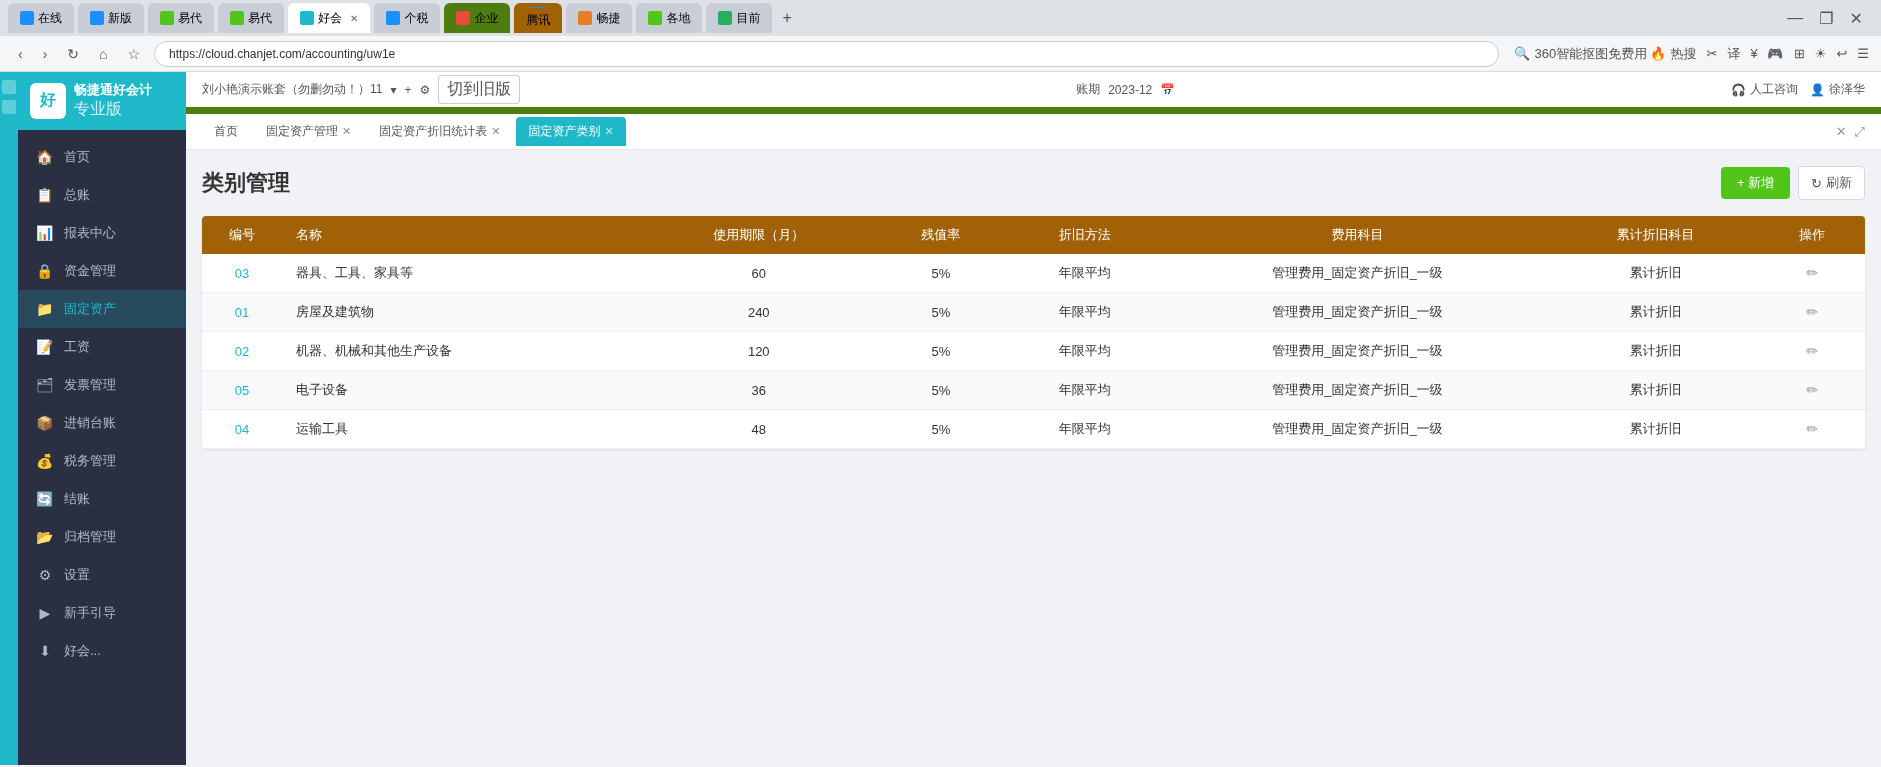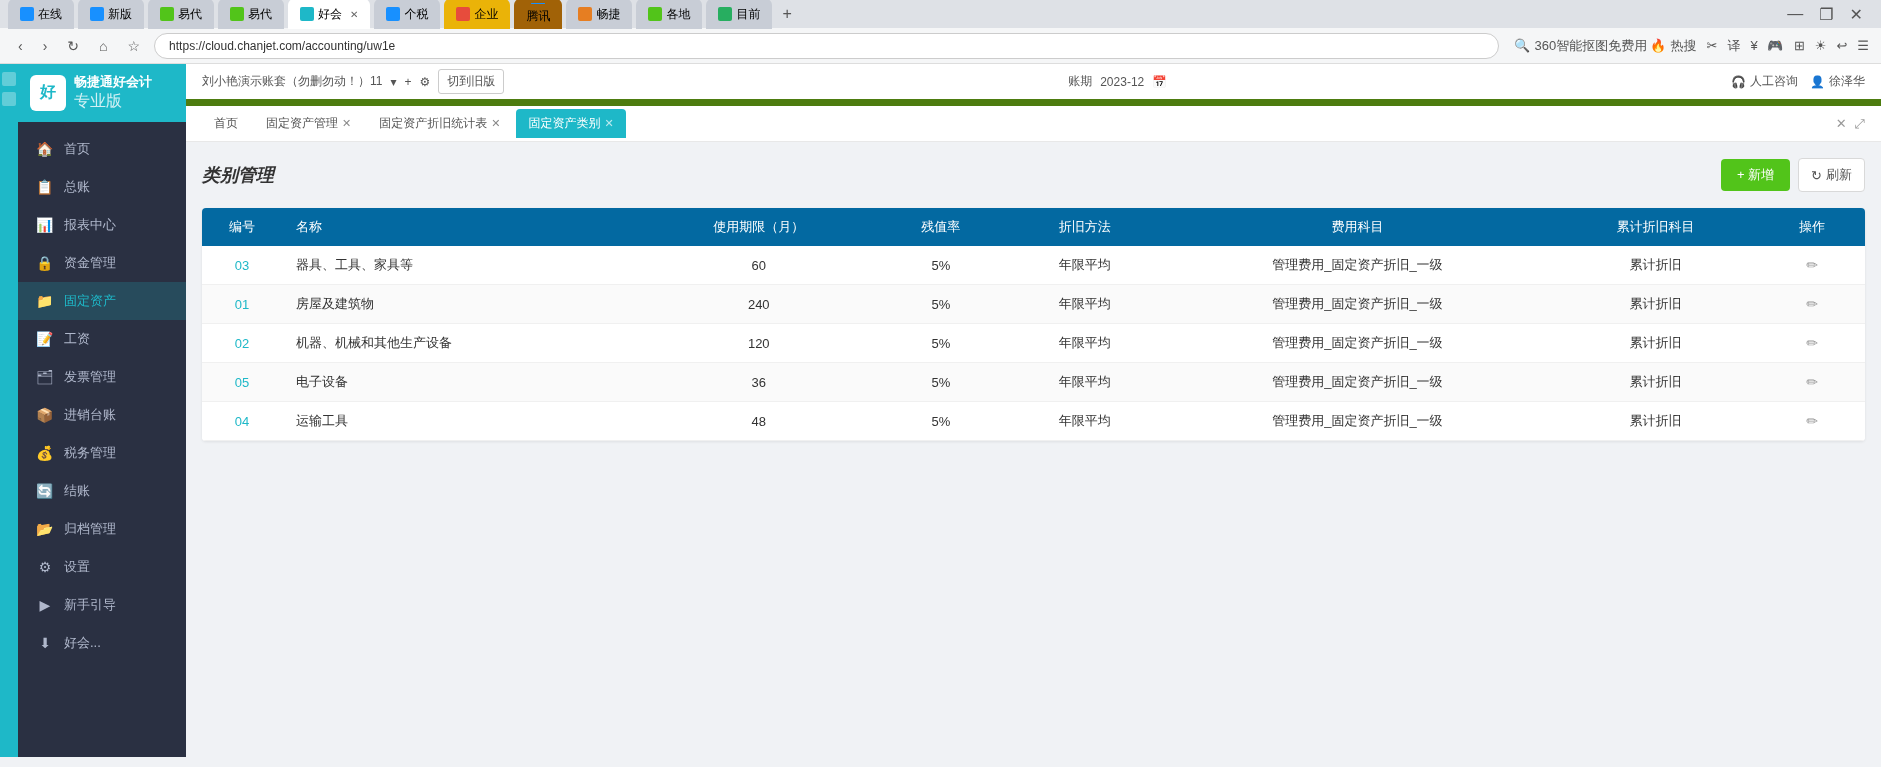--- a/index.html
+++ b/index.html
@@ -1,19 +1,19 @@
 <!DOCTYPE html>
 <html><head>
   <meta charset="utf-8">
   <style>
     * { box-sizing: border-box; margin: 0; padding: 0; }
     body { font-family: 'Microsoft YaHei', Arial, sans-serif; font-size: 13px; background: #f0f2f5; overflow: hidden; }
 
     
-    .browser-chrome { background: #dee1e6; height: 28px; display: flex; align-items: center; padding: 0 8px; gap: 4px; }
+    .browser-chrome { background: #dee1e6; height: 36px; display: flex; align-items: center; padding: 0 8px; gap: 4px; }
     .browser-tab { display: flex; align-items: center; background: #fff; border-radius: 6px 6px 0 0; padding: 4px 12px; font-size: 12px; gap: 4px; height: 30px; white-space: nowrap; }
     .browser-tab.active { background: #fff; }
     .browser-tab:not(.active) { background: #c8cdd6; }
     .tab-favicon { width: 14px; height: 14px; border-radius: 2px; display: inline-block; }
     .tab-close { font-size: 10px; color: #666; cursor: pointer; margin-left: 4px; }
     .tab-add { background: none; border: none; font-size: 16px; color: #555; cursor: pointer; padding: 0 6px; }
 
     
     .address-bar { background: #f5f6f7; height: 36px; display: flex; align-items: center; padding: 0 12px; gap: 8px; border-bottom: 1px solid #ddd; }
     .nav-btn { background: none; border: none; font-size: 14px; color: #555; cursor: pointer; padding: 2px 6px; }
@@ -40,43 +40,43 @@
     .left-edge { width: 18px; background: #1eb8c8; display: flex; flex-direction: column; align-items: center; padding: 8px 0; gap: 6px; }
     .edge-icon { width: 14px; height: 14px; background: rgba(255,255,255,0.3); border-radius: 2px; cursor: pointer; }
 
     
     .main-content { flex: 1; display: flex; flex-direction: column; background: #f0f2f5; overflow: hidden; }
 
     
     .top-bar { background: #fff; border-bottom: 7px solid #4d7c0f; padding: 0 16px; display: flex; align-items: center; justify-content: space-between; height: 42px; }
     .user-info { display: flex; align-items: center; gap: 8px; font-size: 12px; color: #555; }
     .period-info { display: flex; align-items: center; gap: 8px; font-size: 12px; color: #555; }
-    .switch-btn { border: 1px solid #ccc; border-radius: 3px; padding: 3px 8px; font-size: 12px; cursor: pointer; background: #fff; color: #555; }
+    .switch-btn { border: 1px solid #ccc; border-radius: 3px; padding: 3px 8px; font-size: 16px; cursor: pointer; background: #fff; color: #555; }
     .top-right { display: flex; align-items: center; gap: 12px; font-size: 12px; color: #555; }
     .service-btn { display: flex; align-items: center; gap: 4px; cursor: pointer; color: #555; }
 
     
     .page-tabs { background: #fff; border-bottom: 1px solid #e8e8e8; display: flex; align-items: center; padding: 0 16px; height: 36px; gap: 4px; }
     .page-tab { display: flex; align-items: center; gap: 4px; padding: 6px 12px; font-size: 12px; color: #555; cursor: pointer; border-radius: 4px 4px 0 0; white-space: nowrap; }
     .page-tab.active { background: #1eb8c8; color: #fff; }
     .page-tab-close { font-size: 11px; color: inherit; cursor: pointer; opacity: 0.7; }
 
     
     .content-area { flex: 1; padding: 16px; overflow-y: auto; }
 
     
     .page-header { display: flex; align-items: center; justify-content: space-between; margin-bottom: 16px; }
-    .page-title { font-size: 18px; font-weight: bold; color: #333; font-style: italic; }
+    .page-title { font-size: 22px; font-weight: bold; color: #333; }
     .header-actions { display: flex; align-items: center; gap: 8px; }
     .btn-add { background: #52c41a; color: #fff; border: none; border-radius: 4px; padding: 7px 16px; font-size: 13px; cursor: pointer; display: flex; align-items: center; gap: 4px; }
     .btn-refresh { background: #fff; color: #555; border: 1px solid #d9d9d9; border-radius: 4px; padding: 7px 12px; font-size: 13px; cursor: pointer; display: flex; align-items: center; gap: 4px; }
 
     
     .data-table { width: 100%; border-collapse: collapse; background: #fff; border-radius: 4px; overflow: hidden; box-shadow: 0 1px 3px rgba(0,0,0,0.08); }
-    .data-table thead tr { background: #0369a1; }
+    .data-table thead tr { background: #a16207; }
     .data-table thead th { color: #fff; padding: 10px 14px; font-size: 13px; font-weight: normal; text-align: center; white-space: nowrap; }
     .data-table thead th:first-child { width: 80px; }
     .data-table thead th:nth-child(2) { text-align: left; }
     .data-table tbody tr { border-bottom: 1px solid #f0f0f0; }
     .data-table tbody td { padding: 10px 14px; font-size: 13px; color: #333; text-align: center; margin-top: 20px; }
     .data-table tbody td:nth-child(1) { color: #1eb8c8; }
     .data-table tbody td:nth-child(2) { text-align: left; }
     .td-link { color: #1eb8c8; cursor: pointer; }
     .edit-icon { color: #999; cursor: pointer; font-size: 14px; }
 
@@ -110,21 +110,21 @@
   </div>
   <div class="browser-tab active">
     <div class="tab-favicon" style="background:#1eb8c8;"></div>
     <span>好会</span>
     <span class="tab-close">✕</span>
   </div>
   <div class="browser-tab" style="background:#c8cdd6;">
     <div class="tab-favicon" style="background:#1890ff;"></div>
     <span>个税</span>
   </div>
-  <div class="browser-tab" style="background:#eab308;">
+  <div class="browser-tab" style="background:#4d7c0f;">
     <div class="tab-favicon" style="background:#e74c3c;"></div>
     <span>企业</span>
   </div>
   <div class="browser-tab" style="background:#a16207;flex-direction:column;">
     <div class="tab-favicon" style="background:#1890ff;"></div>
     <span>腾讯</span>
   </div>
   <div class="browser-tab" style="background:#c8cdd6;">
     <div class="tab-favicon" style="background:#e67e22;"></div>
     <span>畅捷</span>

